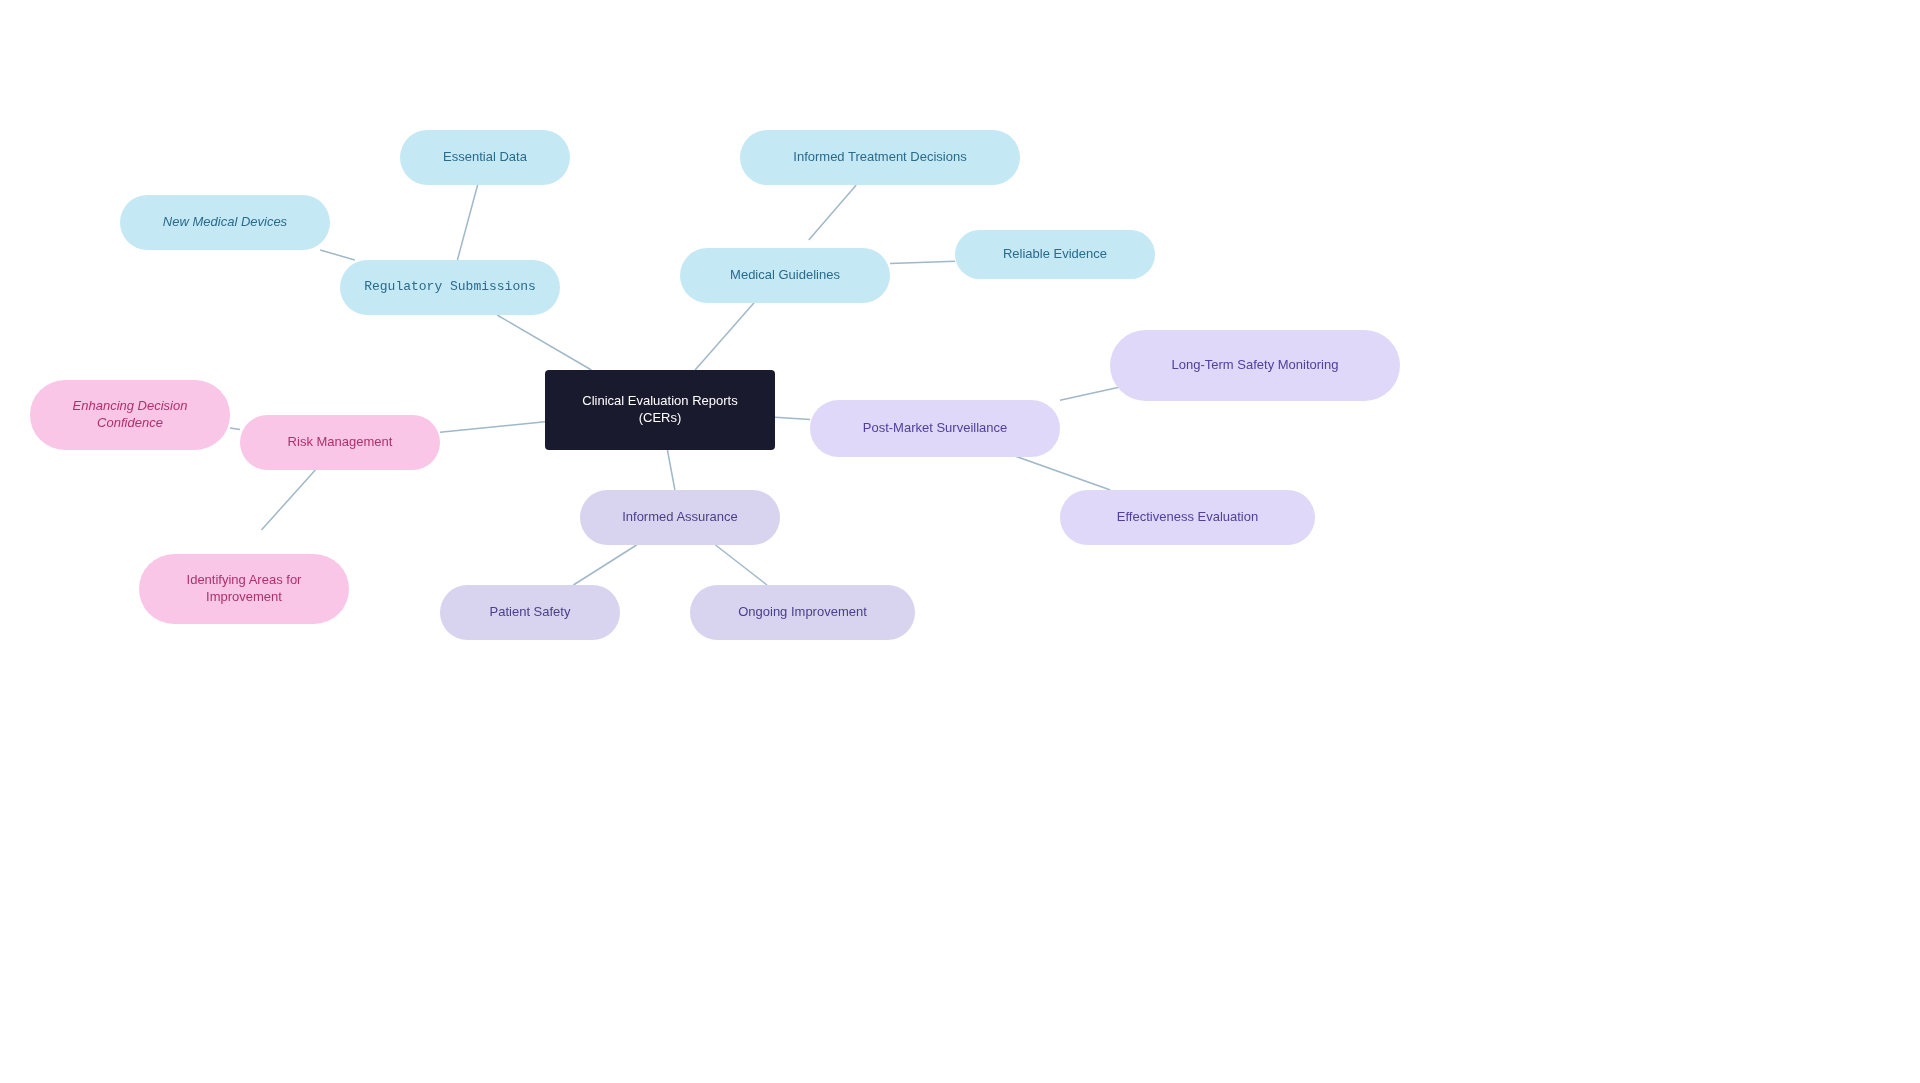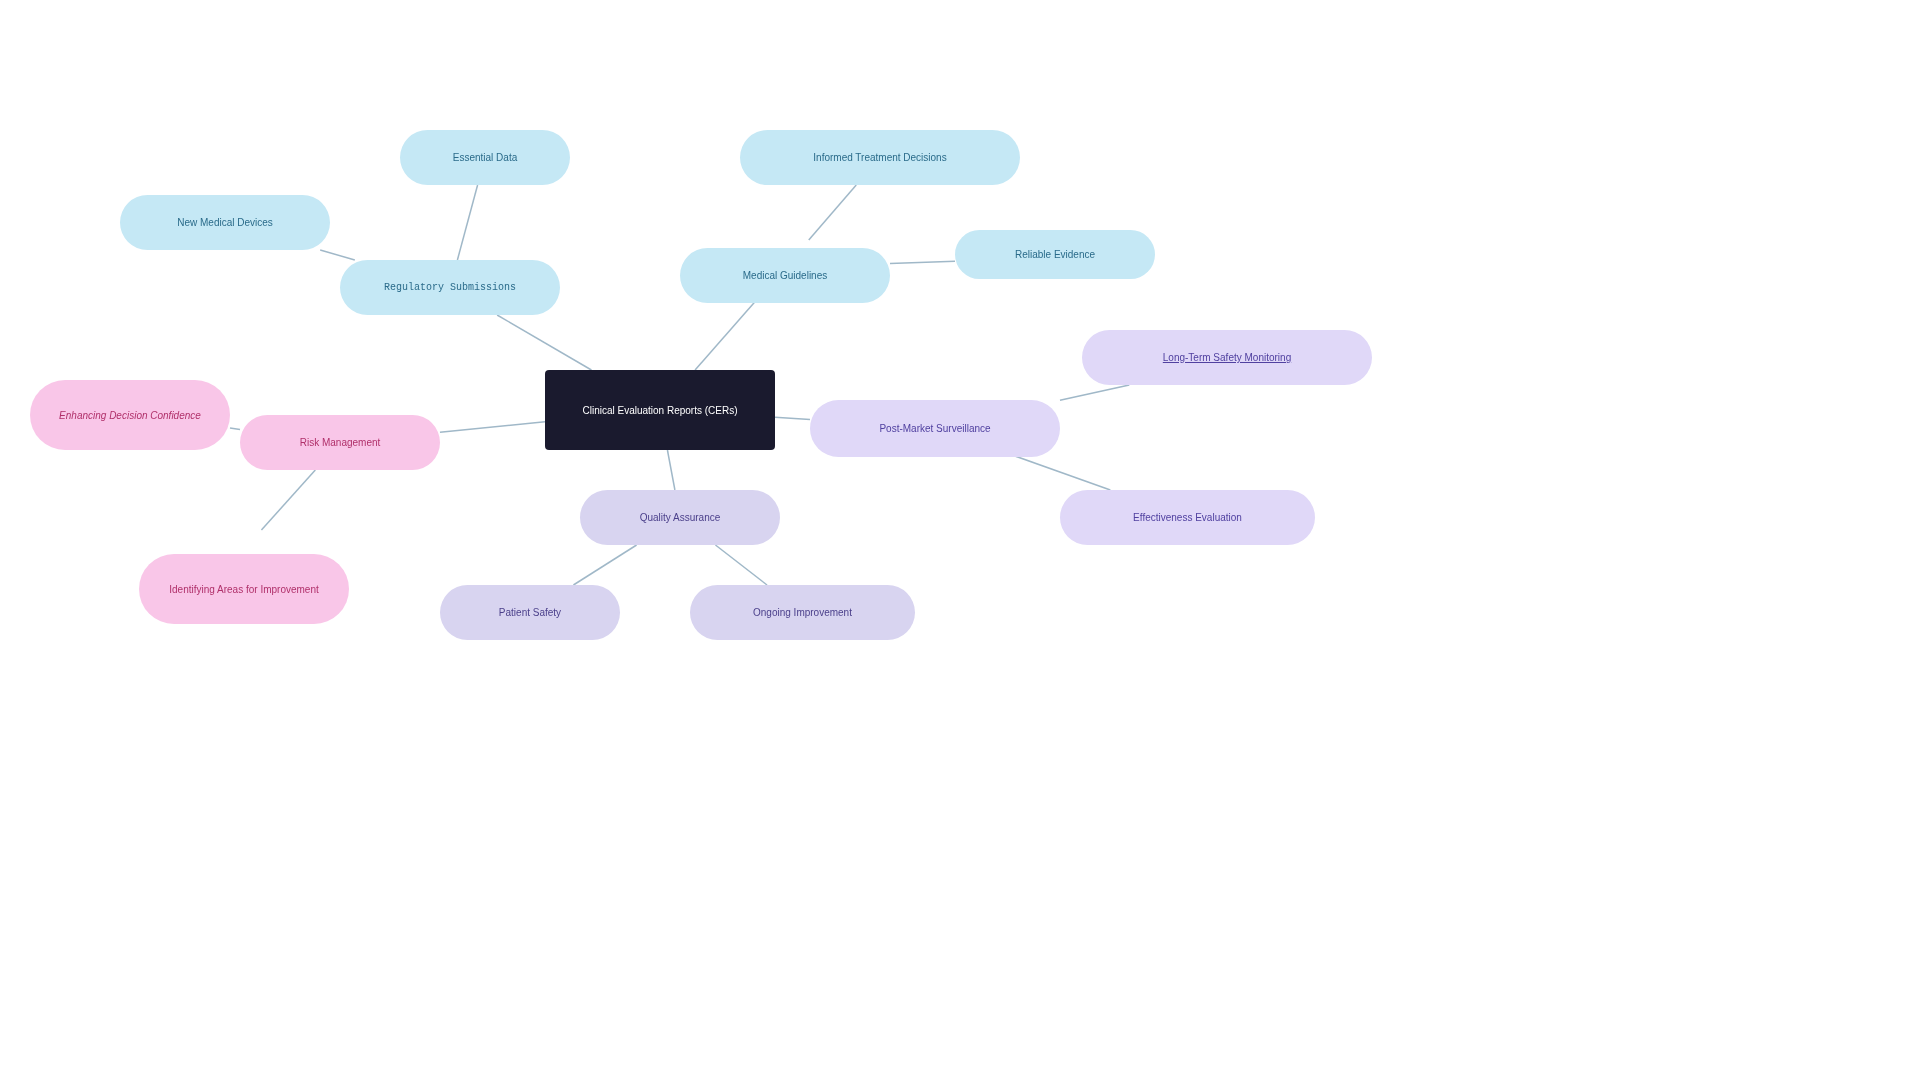--- a/index.html
+++ b/index.html
@@ -24,21 +24,21 @@
       border-radius: 50px;
       display: flex;
       align-items: center;
       justify-content: center;
       text-align: center;
       z-index: 1;
       cursor: default;
       padding: 12px 20px;
     }
     .node-label {
-      font-size: 10px;
+      font-size: 13px;
       line-height: 1.3;
       font-weight: 400;
     }
     .center-node {
       background: #1a1a2e;
       color: #ffffff;
       font-size: 17px;
       font-weight: 500;
       border-radius: 4px;
       width: 230px;
@@ -88,21 +88,21 @@
 
 <div class="node center-node" style="left: 545px; top: 370px; width: 230px; height: 80px;">
   <span class="node-label">Clinical Evaluation Reports
 (CERs)</span>
 </div>
 
 <div class="node blue-node" style="left: 400px; top: 130px; width: 170px; height: 55px;">
   <span class="node-label">Essential Data</span>
 </div>
 
-<div class="node blue-node" style="left: 120px; top: 195px; width: 210px; height: 55px;">
+<div class="node blue-node" style="left: 120px; top: 195px; width: 210px; height: 55px; font-style: italic;">
   <span class="node-label">New Medical Devices</span>
 </div>
 
 <div class="node blue-node" style="left: 340px; top: 260px; width: 220px; height: 55px; font-family: Liberation Mono, monospace;">
   <span class="node-label">Regulatory Submissions</span>
 </div>
 
 <div class="node blue-node" style="left: 740px; top: 130px; width: 280px; height: 55px;">
   <span class="node-label">Informed Treatment Decisions</span>
 </div>
@@ -123,34 +123,34 @@
 <div class="node pink-node" style="left: 240px; top: 415px; width: 200px; height: 55px;">
   <span class="node-label">Risk Management</span>
 </div>
 
 <div class="node pink-node" style="left: 139px; top: 530px; width: 210px; height: 70px; margin-top: 24px;">
   <span class="node-label">Identifying Areas for
 Improvement</span>
 </div>
 
 <div class="node purple-node" style="left: 580px; top: 490px; width: 200px; height: 55px;">
-  <span class="node-label">Quality Assurance</span>
+  <span class="node-label">Informed Assurance</span>
 </div>
 
 <div class="node purple-node" style="left: 440px; top: 585px; width: 180px; height: 55px;">
   <span class="node-label">Patient Safety</span>
 </div>
 
 <div class="node purple-node" style="left: 690px; top: 585px; width: 225px; height: 55px;">
   <span class="node-label">Ongoing Improvement</span>
 </div>
 
 <div class="node violet-node" style="left: 810px; top: 400px; width: 250px; height: 57px;">
   <span class="node-label">Post-Market Surveillance</span>
 </div>
 
-<div class="node violet-node" style="left: 1082px; top: 330px; width: 290px; height: 55px; text-decoration: underline;">
+<div class="node violet-node" style="left: 1110px; top: 330px; width: 290px; height: 71px;">
   <span class="node-label">Long-Term Safety Monitoring</span>
 </div>
 
 <div class="node violet-node" style="left: 1060px; top: 490px; width: 255px; height: 55px;">
   <span class="node-label">Effectiveness Evaluation</span>
 </div>
 
 </body></html>

